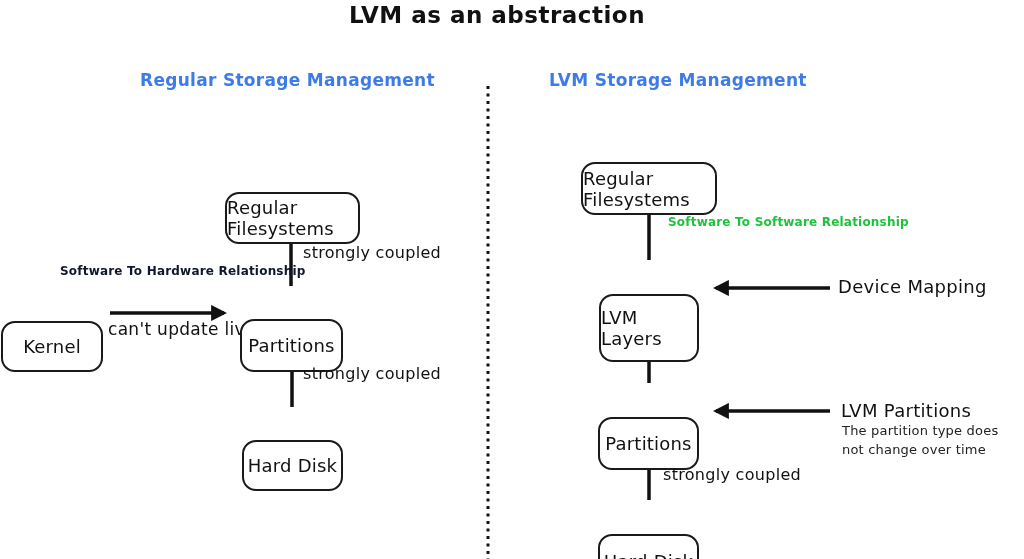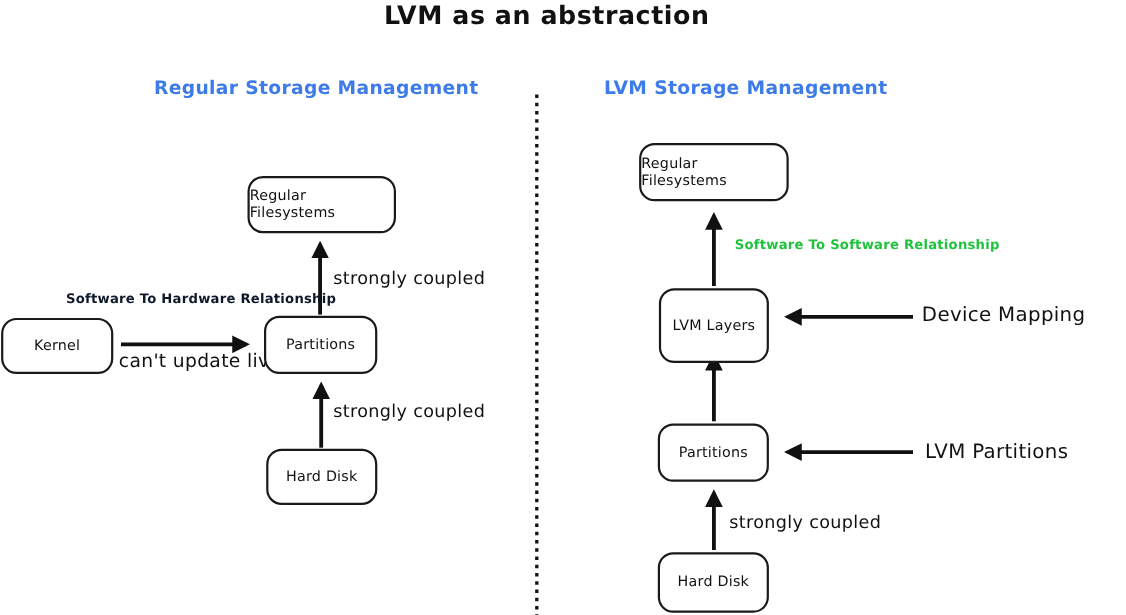--- a/index.html
+++ b/index.html
@@ -33,23 +33,24 @@
     letter-spacing: 0.3px;
   }
 
   .node {
     background: #ffffff;
     border: 2px solid #1a1a1a;
     border-radius: 14px;
     display: flex;
     align-items: center;
     justify-content: center;
-    font-size: 13px;
+    font-size: 18px;
     color: #111111;
     letter-spacing: 0.2px;
+    margin-top: 32px;
   }
 
   .edge-label {
     font-size: 16px;
     font-weight: 500;
     color: #111111;
     letter-spacing: 0.3px;
     white-space: nowrap;
   }
 
@@ -148,20 +149,21 @@
     <span>LVM Layers</span>
   </div>
 
   <div class="abs annotation-title" style="left: 838px; top: 276px;">Device Mapping</div>
 
   <div class="abs node" style="left: 598px; top: 385px; width: 101px; height: 53px;">
     <span>Partitions</span>
   </div>
 
   <div class="abs annotation-title" style="left: 841px; top: 400px;">LVM Partitions</div>
+  <div class="abs annotation-desc" style="left: 842px; top: 422px; width: 170px;">The partition type does not change over time</div>
 
   <div class="abs edge-label" style="left: 663px; top: 465px;">strongly coupled</div>
 
   <div class="abs node" style="left: 598px; top: 502px; width: 101px; height: 55px;">
     <span>Hard Disk</span>
   </div>
 
 </div>
 
 </body></html>

